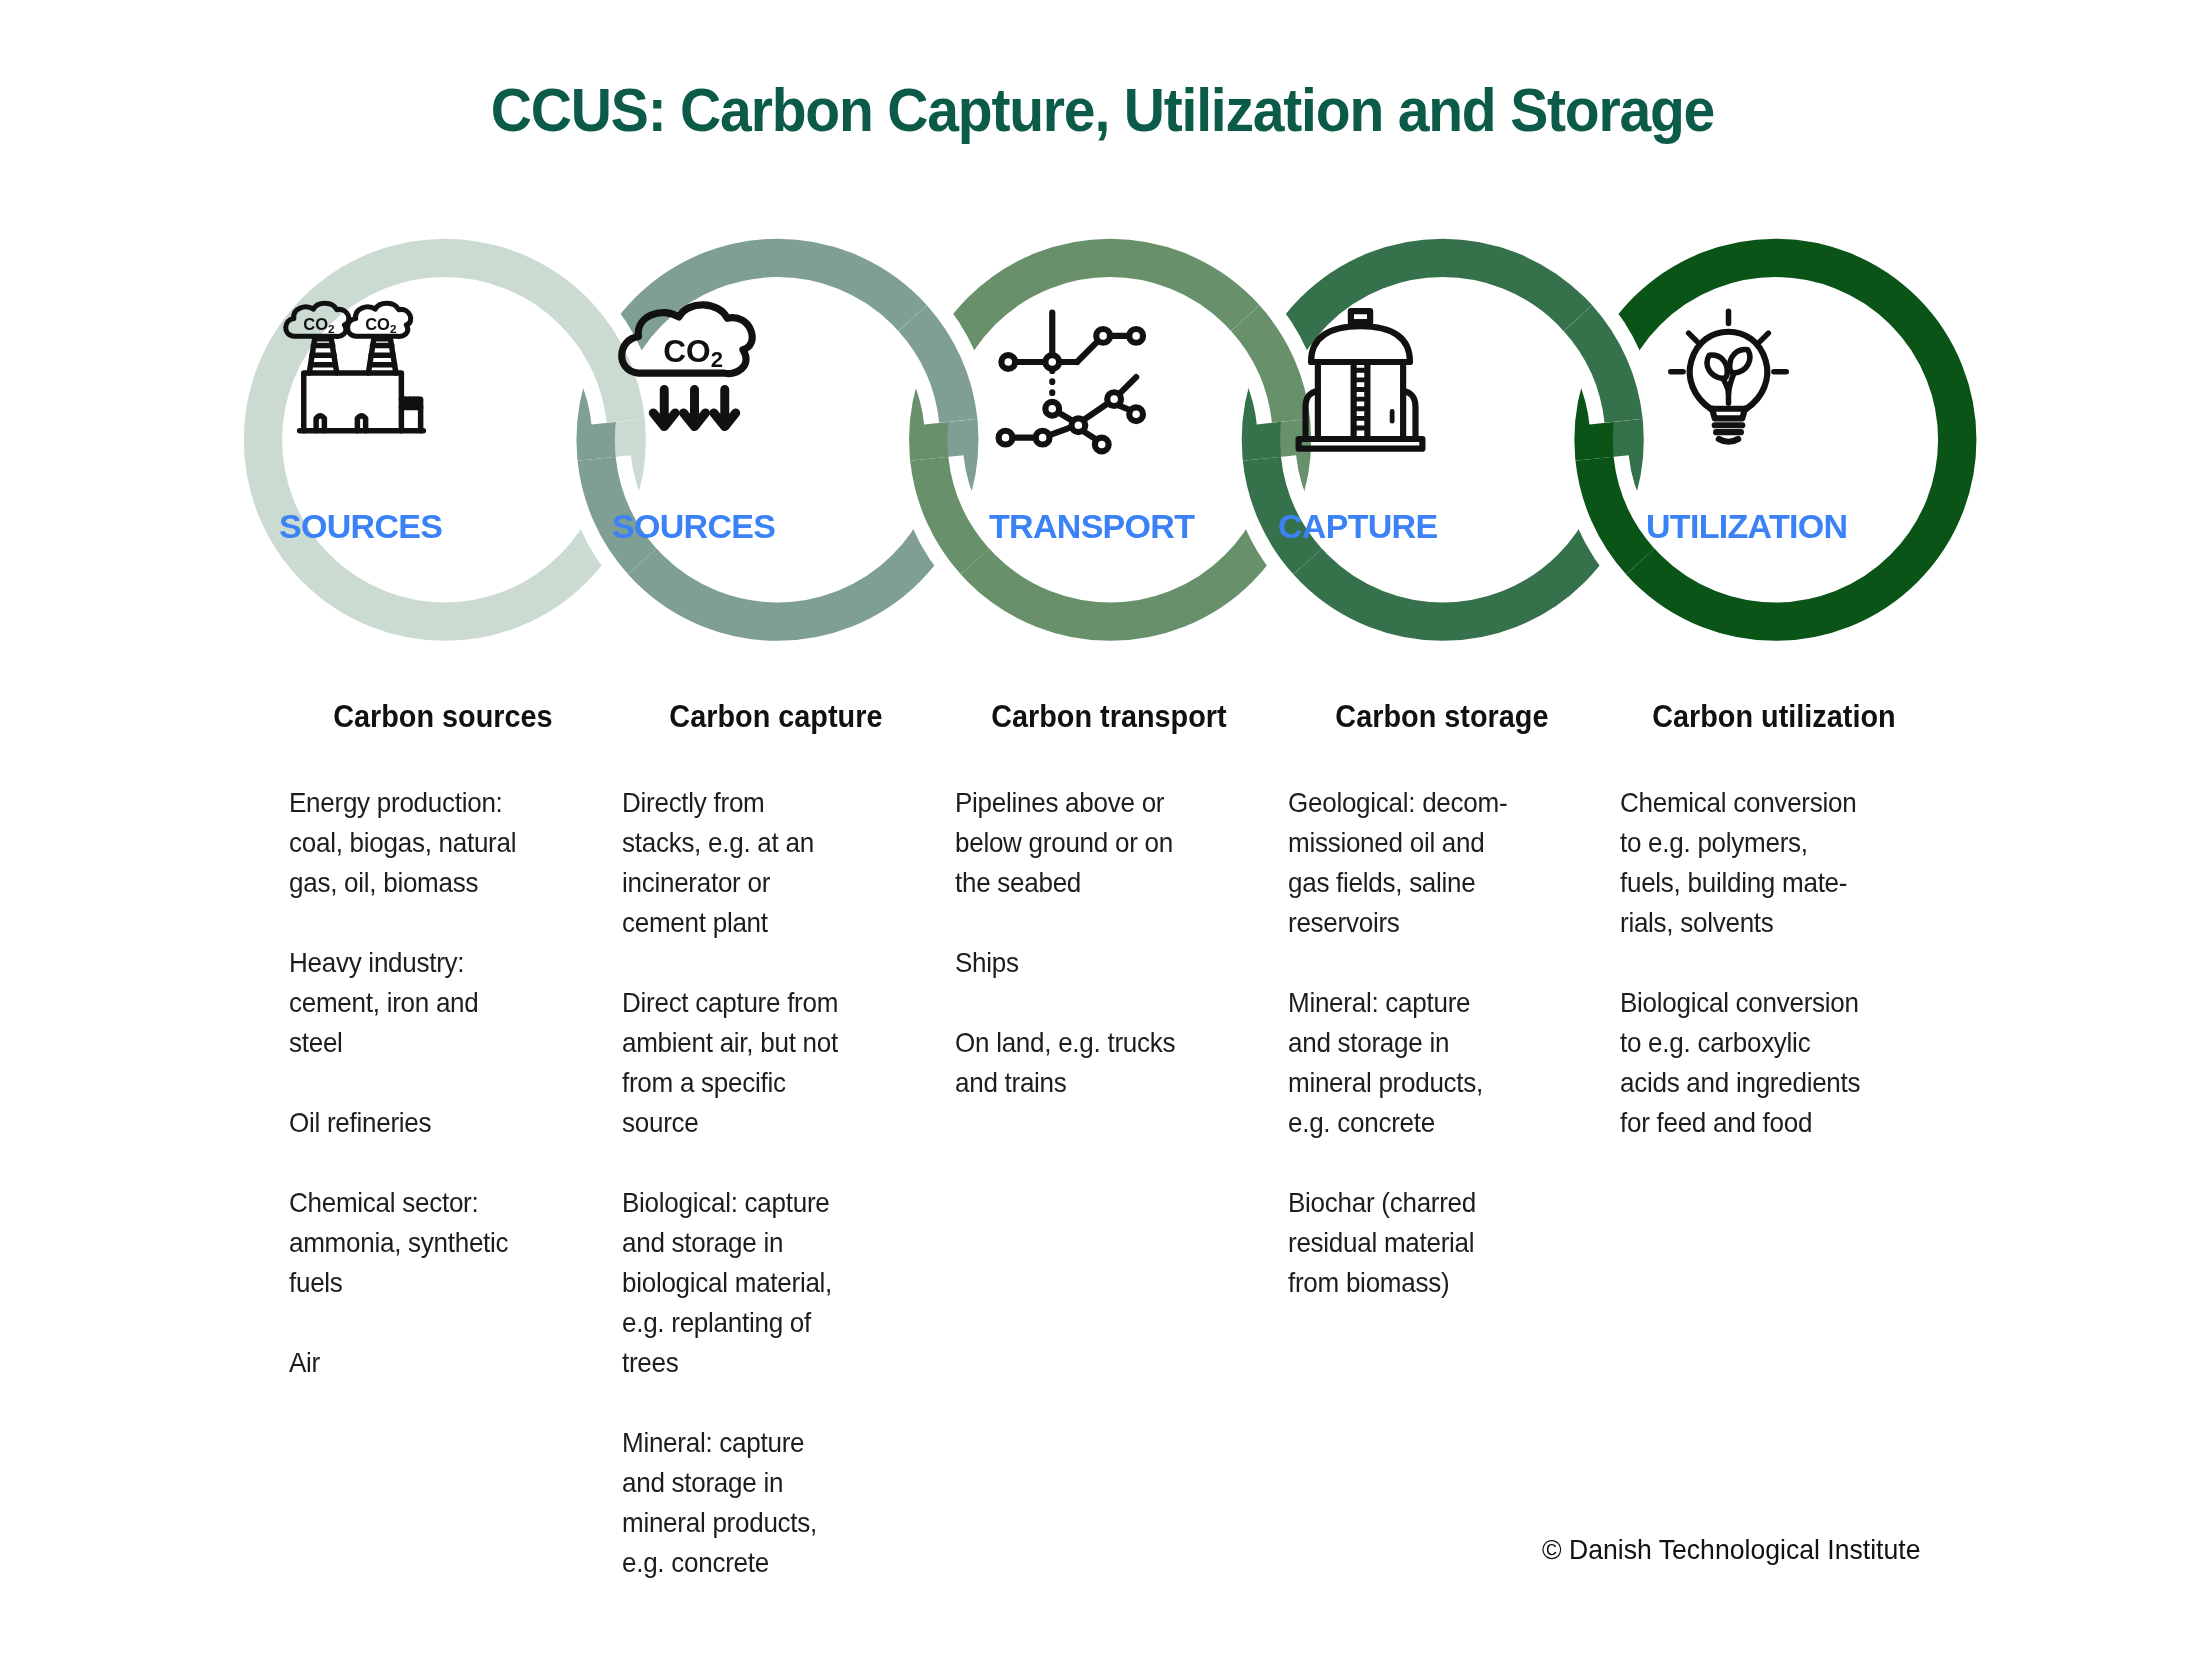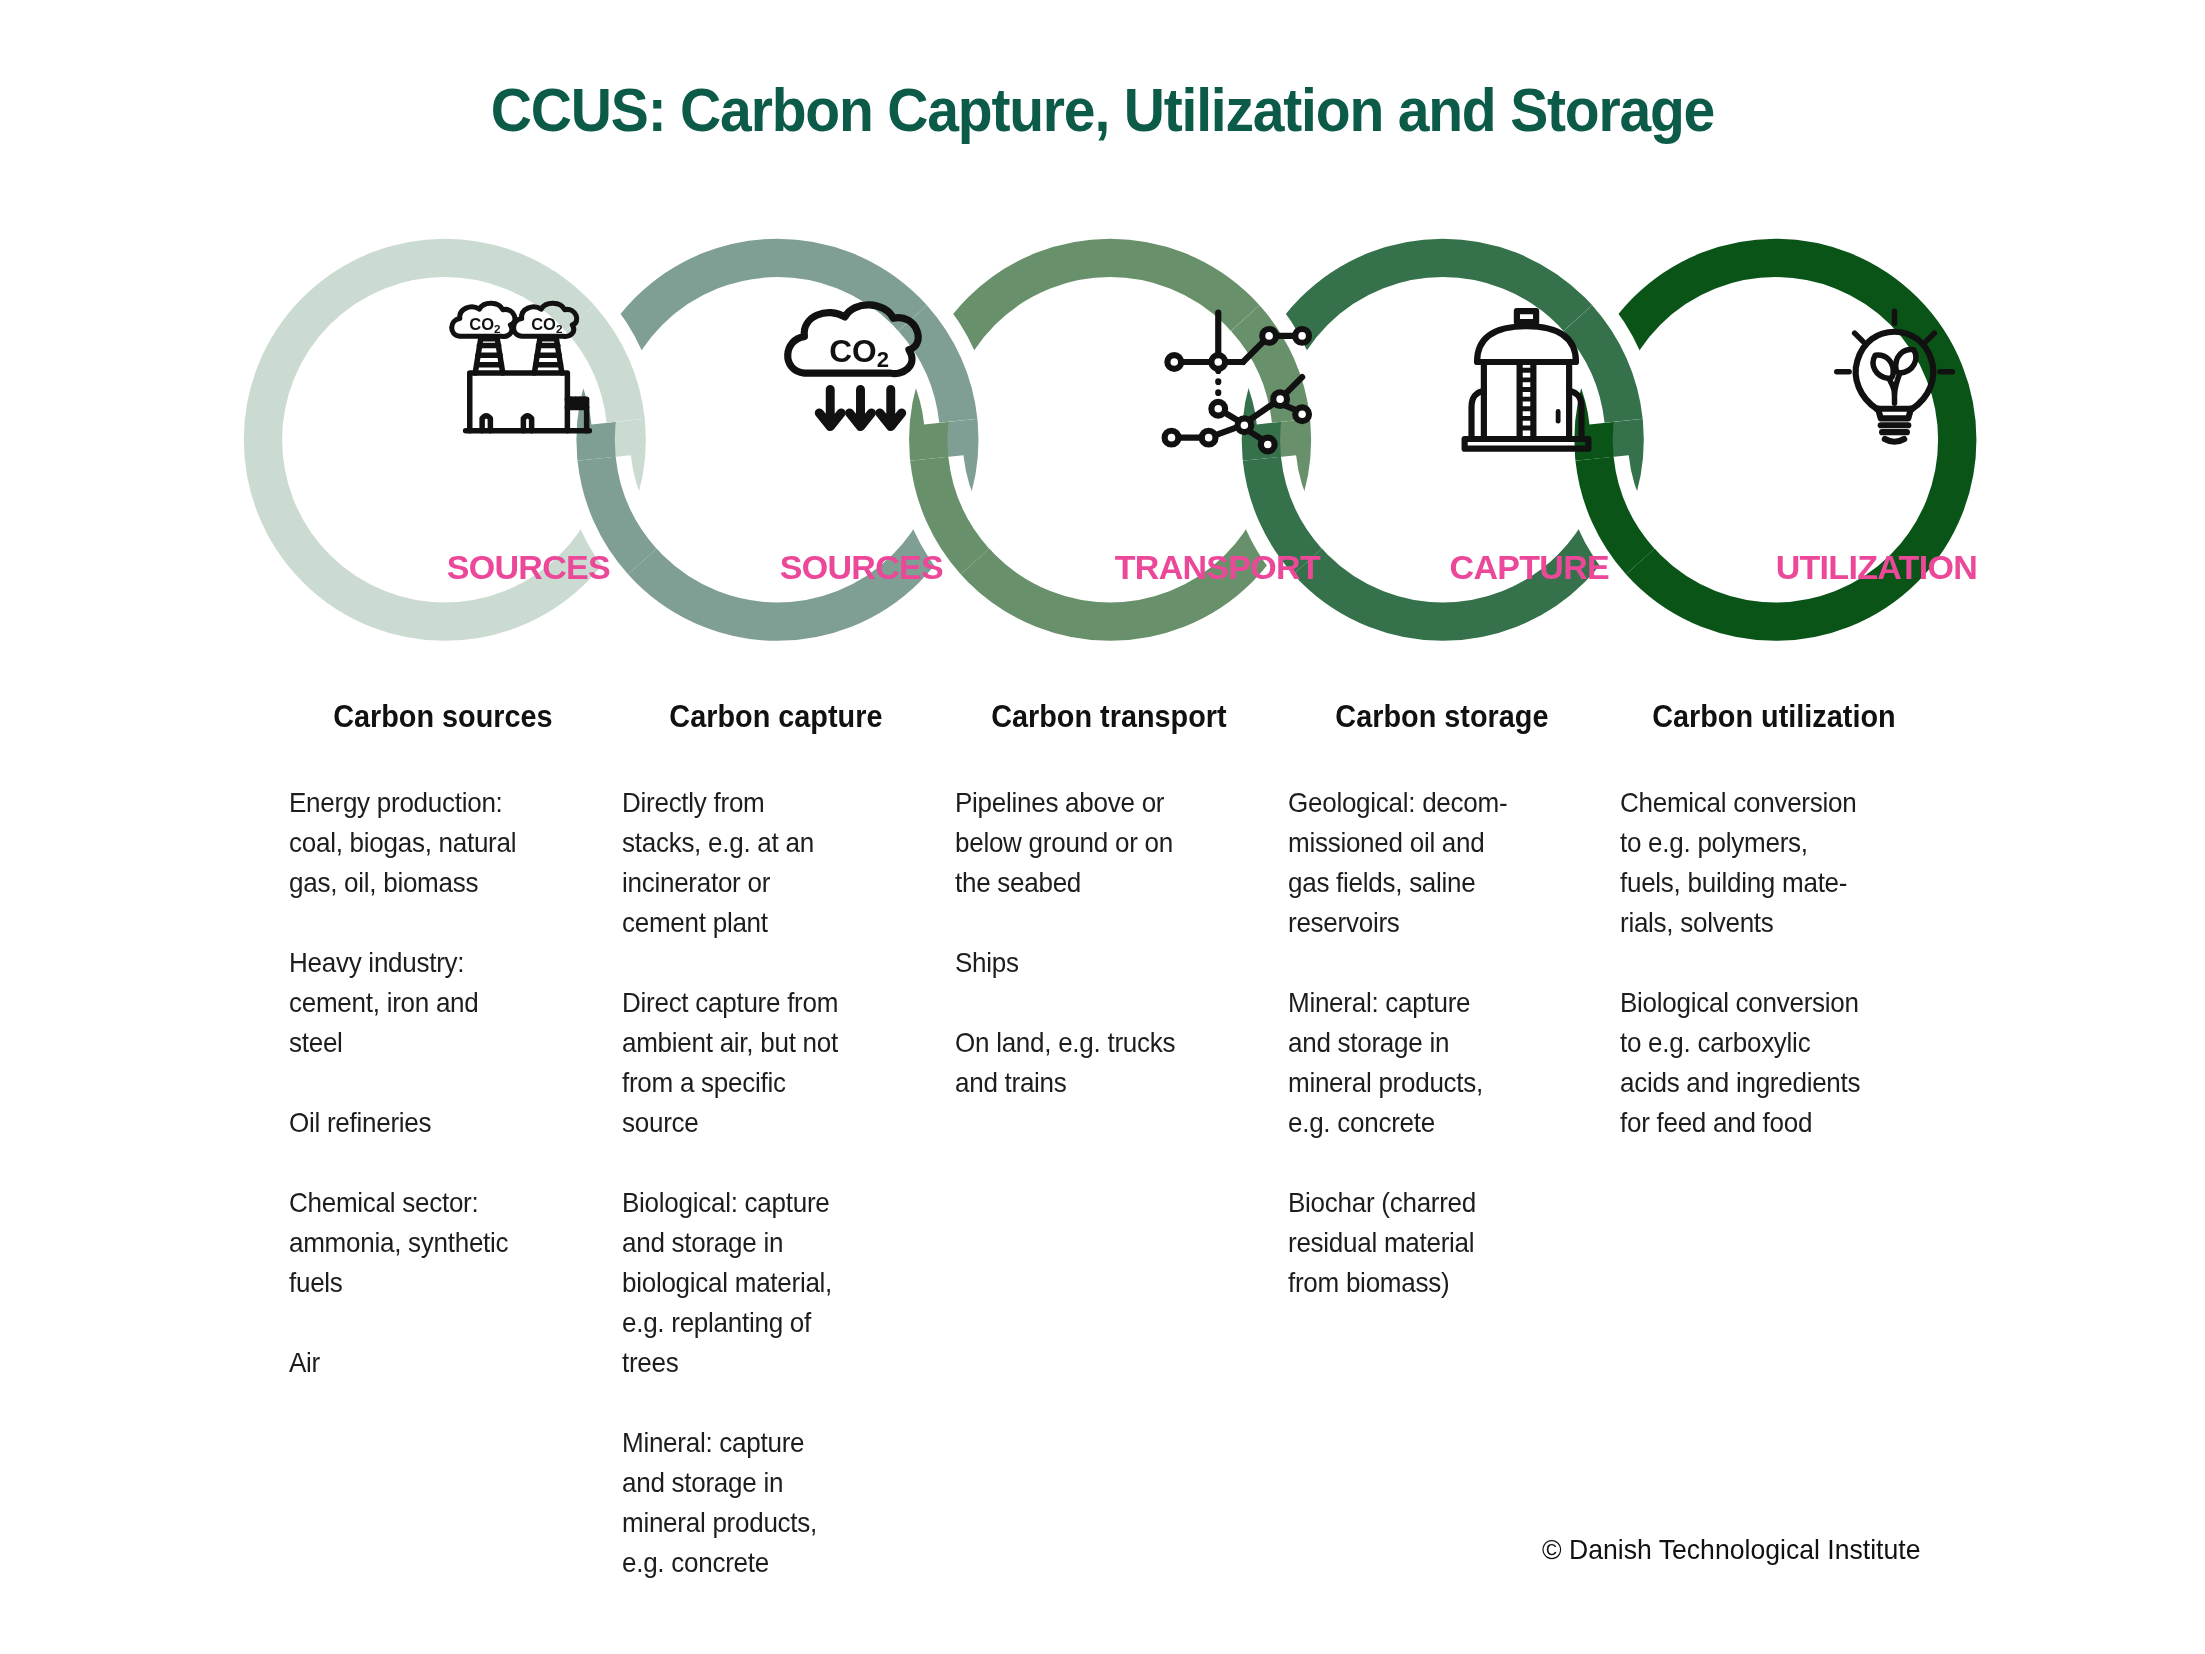--- a/index.html
+++ b/index.html
@@ -2,23 +2,23 @@
 <html style="font-size:10.6px"><head>
 <meta charset="utf-8">
 <style>
   html,body{margin:0;padding:0;background:#fff;}
   .canvas{position:relative;width:2205px;height:1654px;background:#ffffff;overflow:hidden;
           font-family:"Liberation Sans",sans-serif;color:#1d1d1d;}
   #page-title{position:absolute;top:74px;left:0;width:100%;margin:0;text-align:center;
           font-size:62px;font-weight:700;letter-spacing:-1.3px;color:#0c5b48;
           transform:scaleX(.92);}
   #rings-svg{position:absolute;left:0;top:0;}
-  .stage{position:absolute;top:296px;width:331px;text-align:right;}
+  .stage{position:absolute;top:296px;width:331px;text-align:left;}
   .stage-icon{display:inline-block;}
-  .stage-label{margin-top:85px;font-size:34px;font-weight:700;letter-spacing:-0.7px;color:#ec4899;}
+  .stage-label{margin-top:44px;font-size:34px;font-weight:700;letter-spacing:-0.7px;color:#3b82f6;}
   .col{position:absolute;top:699px;width:331px;transform:scaleX(.93);transform-origin:left top;}
   .col-title{margin:0 0 48px 0;font-size:31px;font-weight:700;text-align:center;color:#111;}
   .para{margin:0 0 40px 0;font-size:28px;line-height:40px;font-weight:400;
         letter-spacing:-0.3px;white-space:pre-line;}
   #footer-credit{position:absolute;left:1542px;top:1534px;font-size:28px;color:#111;
         transform:scaleX(.95);transform-origin:left top;}
   .ico{stroke:#111;fill:none;stroke-linecap:round;stroke-linejoin:round;}
   .ico-txt{fill:#111;stroke:none;font-family:"Liberation Sans",sans-serif;font-weight:700;}
 </style>
 </head>

